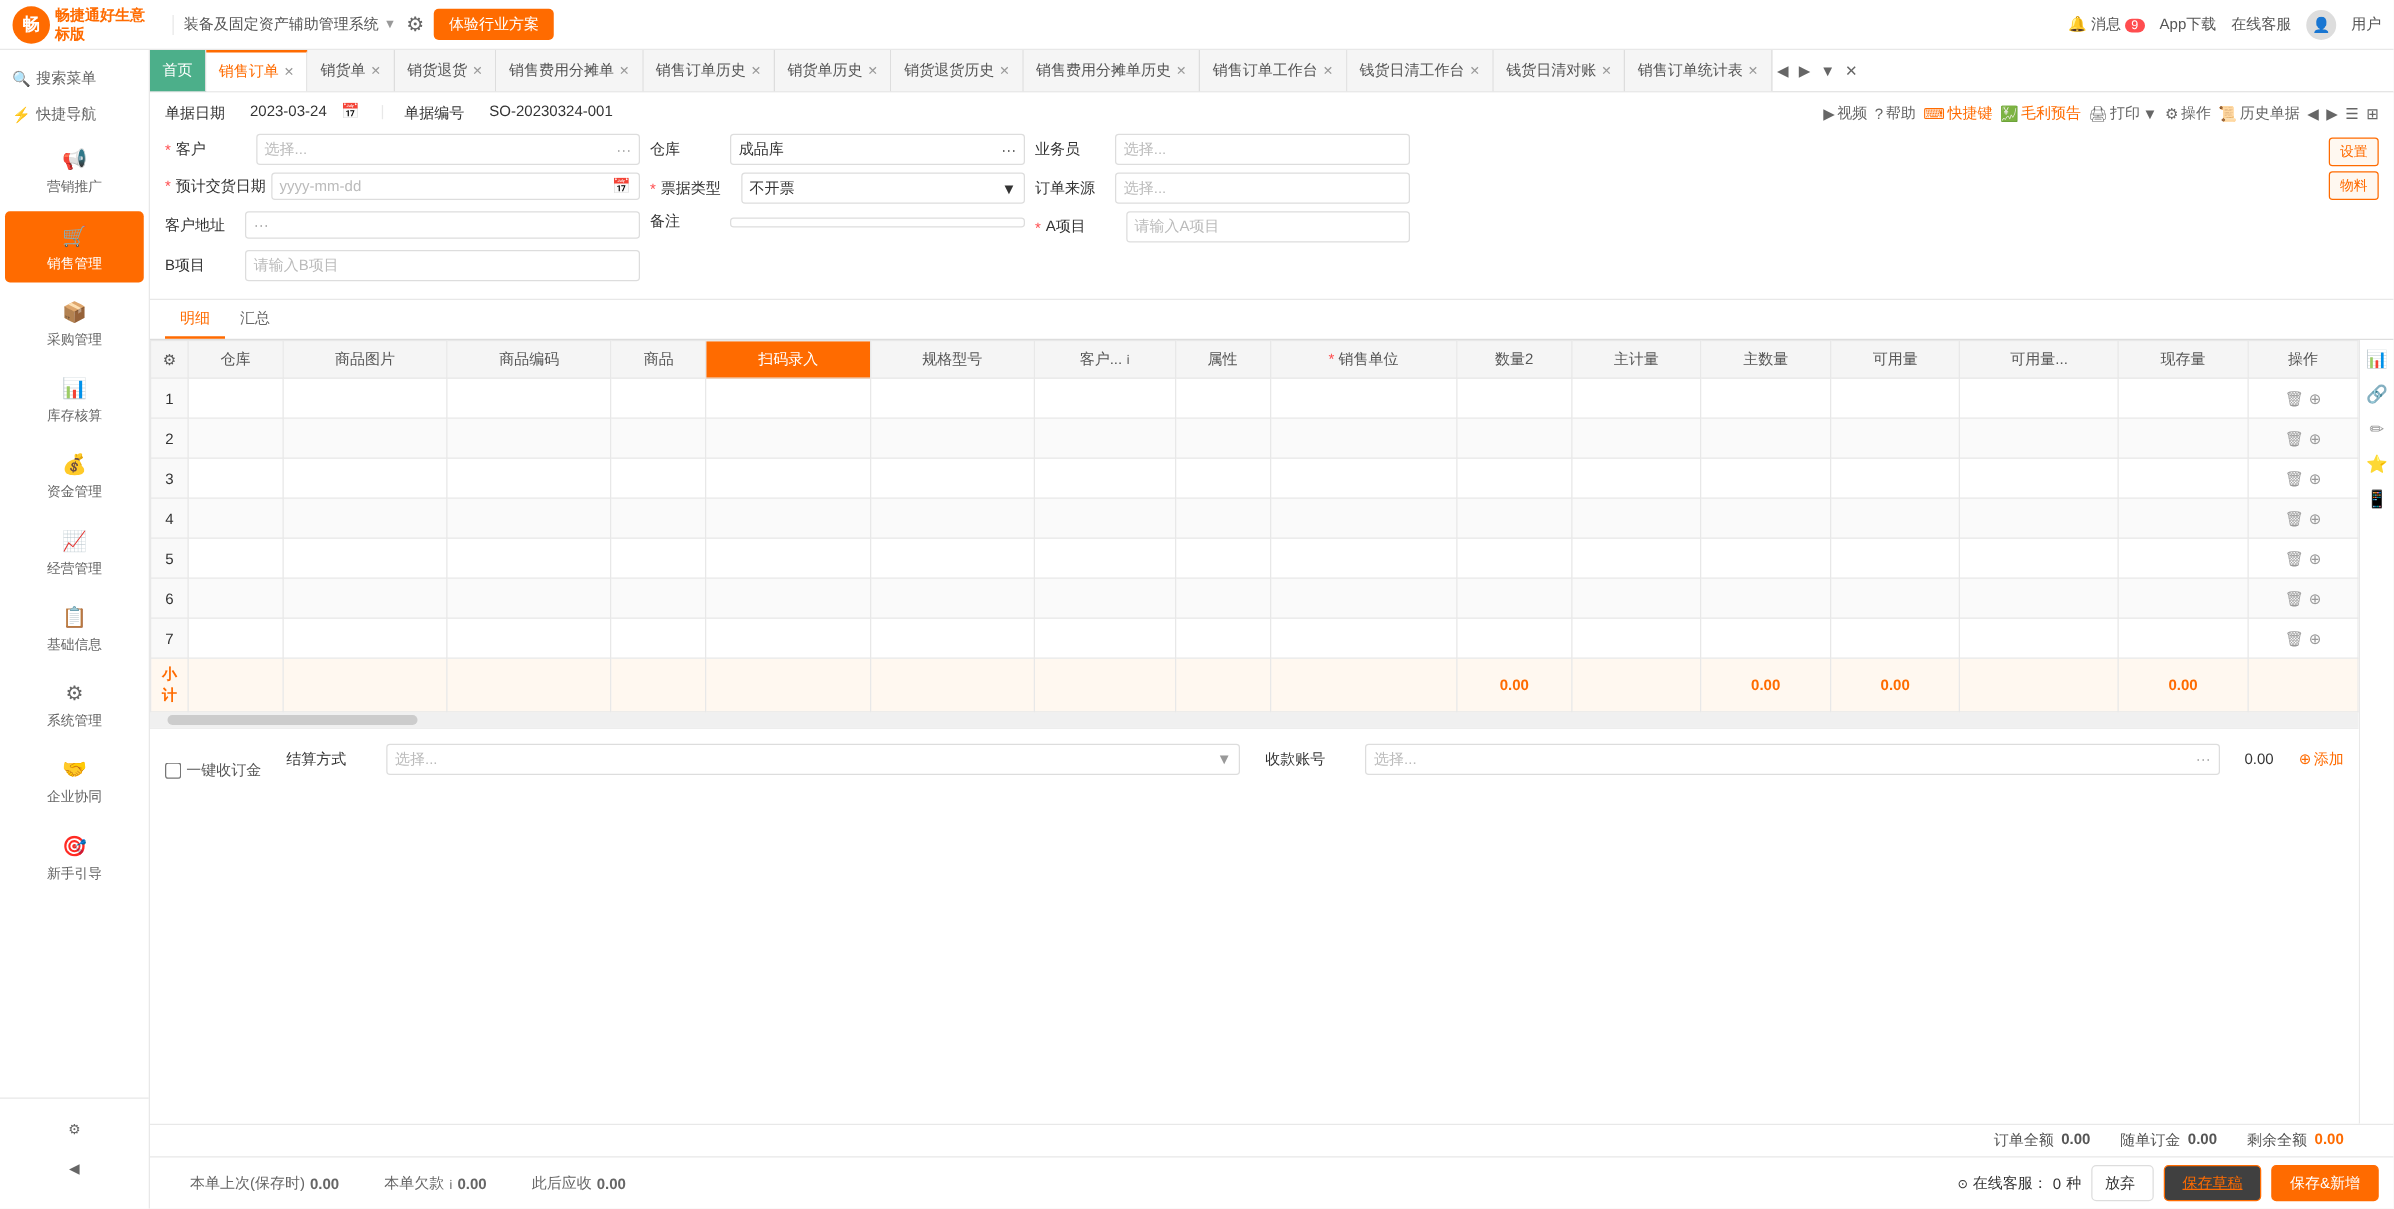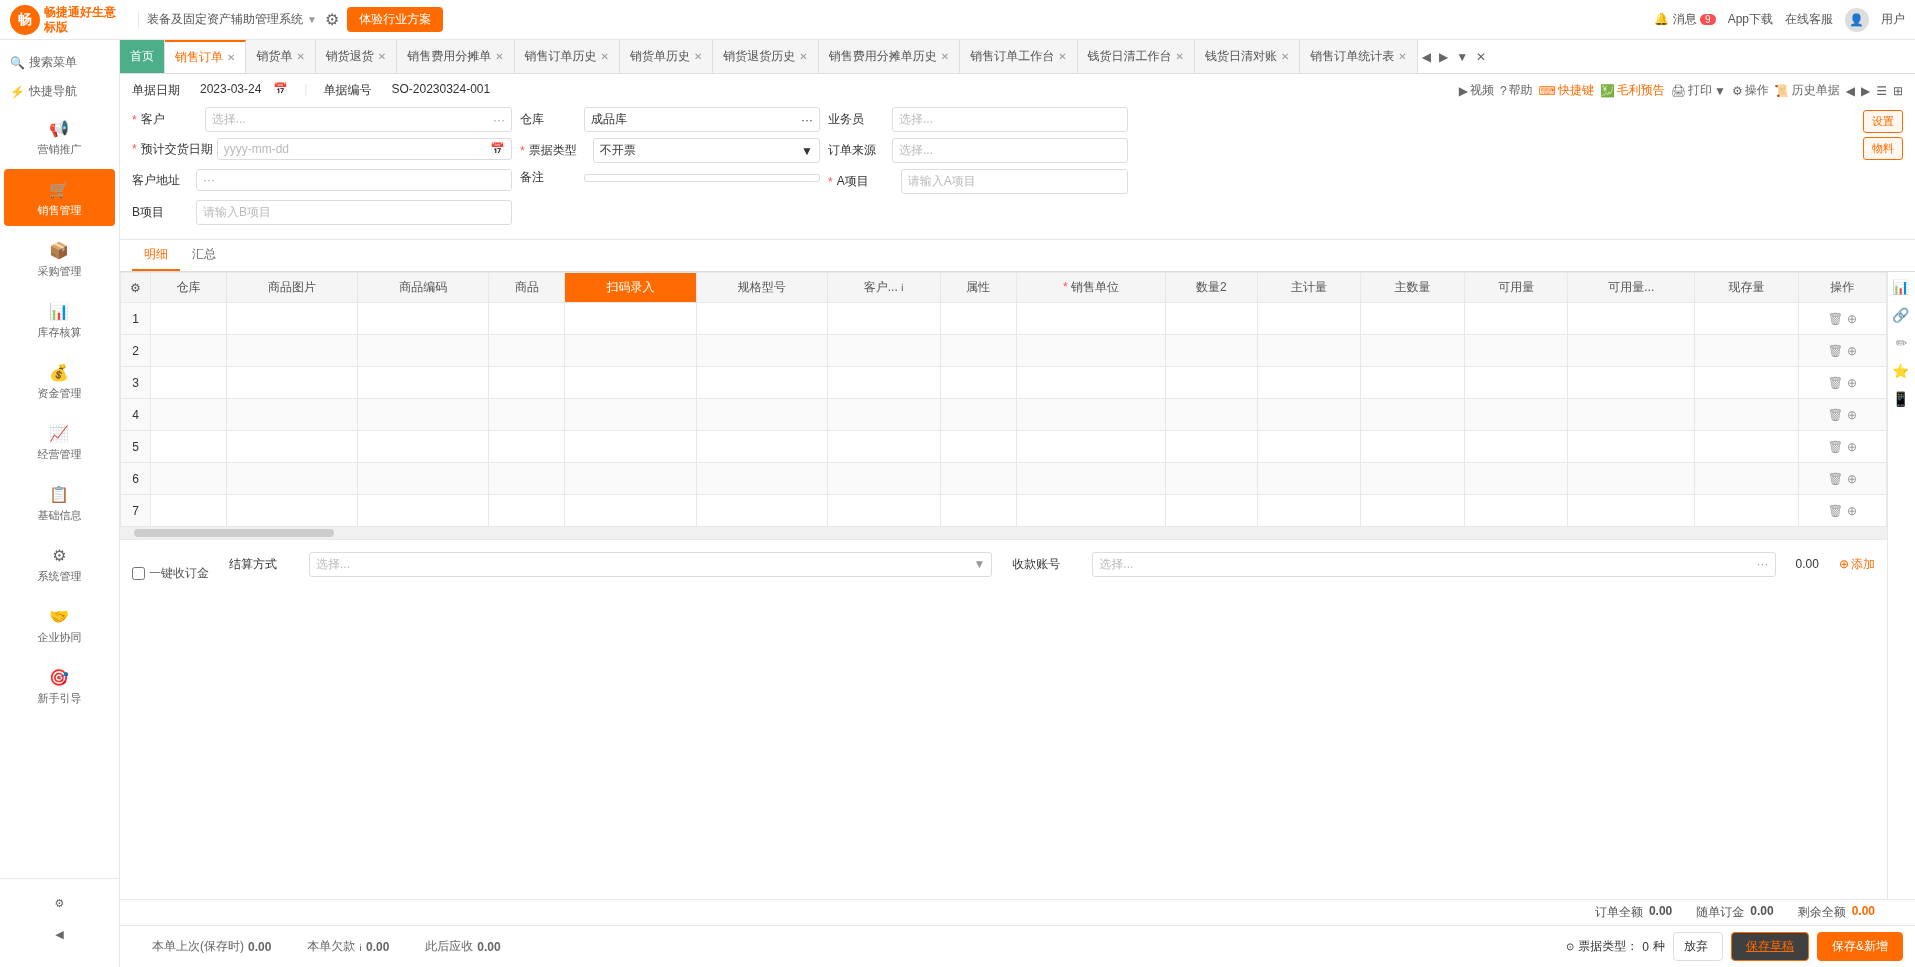--- a/index.html
+++ b/index.html
@@ -614,20 +614,39 @@
                 <td></td>
                 <td></td>
               <td>
                   <div class="action-col">
                     <span style="cursor:pointer;color:#999">🗑</span>
                     <span style="cursor:pointer;color:#999">⊕</span>
                   </div>
                 </td>
             </tr>
 
+            <tr class="subtotal-row">
+              <td colspan="1" style="color:#ff6b00;font-weight:bold;background:#fff8f0">小计</td>
+              <td></td>
+                <td></td>
+                <td></td>
+              <td></td>
+                <td></td>
+                <td></td>
+              <td></td>
+                <td></td>
+                <td></td>
+              <td style="color:#ff6b00;font-weight:bold">0.00</td>
+              <td></td>
+              <td style="color:#ff6b00;font-weight:bold">0.00</td>
+              <td style="color:#ff6b00;font-weight:bold">0.00</td>
+              <td></td>
+              <td style="color:#ff6b00;font-weight:bold">0.00</td>
+              <td></td>
+            </tr>
           </tbody>
         </table>
 
         <div class="scroll-bar-area">
           <div class="scroll-thumb"></div>
         </div>
 
         <div class="bottom-bar">
           <label class="checkbox-label">
             <input type="checkbox" style="">
@@ -689,21 +708,21 @@
           <span style="font-weight:bold">0.00</span>
         </div>
         <div class="bottom-info">
           <span>此后应收</span>
           <span style="font-weight:bold">0.00</span>
         </div>
       </div>
       <div class="footer-right">
         <div style="display:flex;align-items:center;gap:4px">
           <span style="font-size:10px">⊙</span>
-          <span>票据类型：</span>
+          <span>在线客服：</span>
           <span>0</span>
           <span>种</span>
         </div>
         <button class="btn btn-default">放弃</button>
         <button class="btn btn-primary">保存草稿</button>
         <button class="btn btn-orange">保存&amp;新增</button>
       </div>
     </div>
 
   </div>

